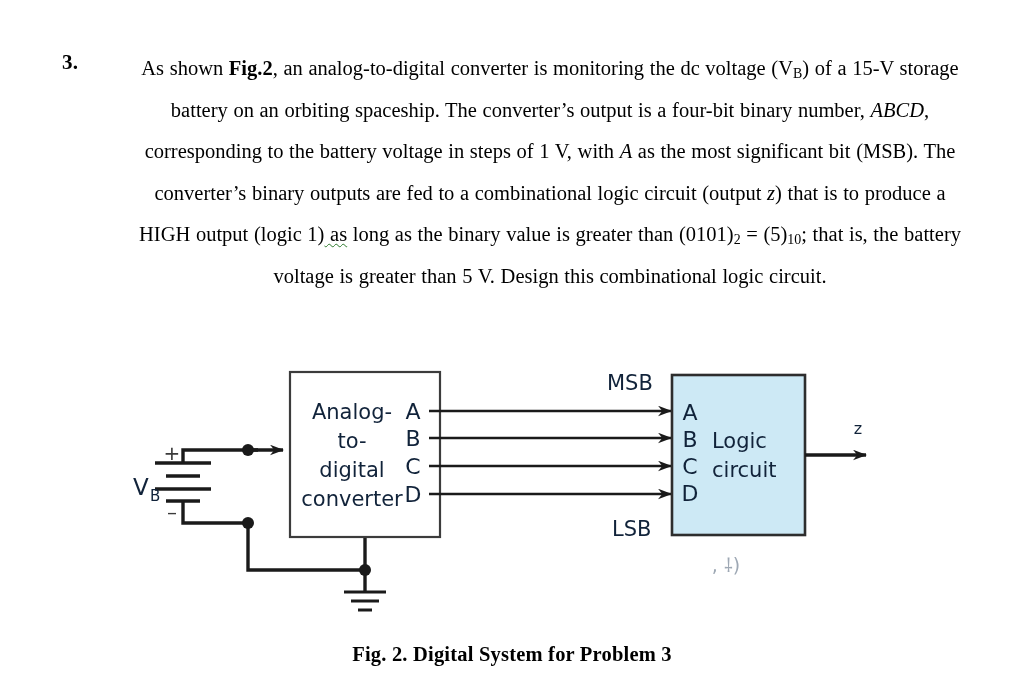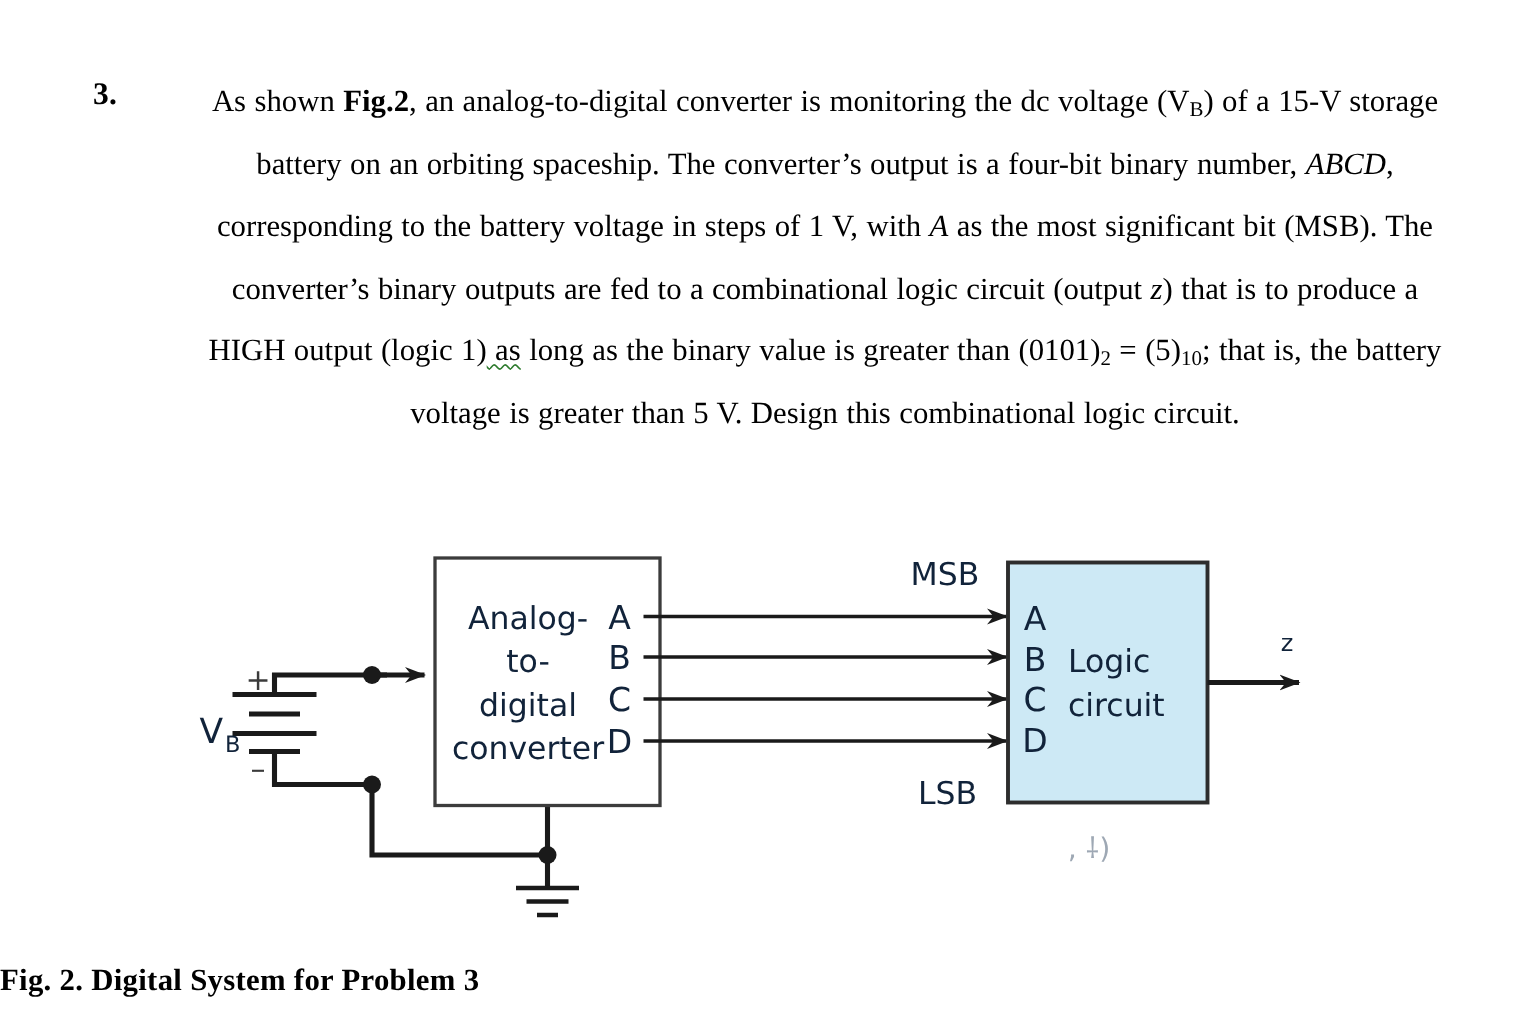--- a/index.html
+++ b/index.html
@@ -65,21 +65,21 @@
     height: 685px;
     pointer-events: none;
   }
   #figure svg { display: block; }
 
   .fig-caption {
     position: absolute;
     left: 0;
     top: 643px;
     width: 1024px;
-    text-align: left;
+    text-align: center;
     font-size: 20.5px;
     font-weight: bold;
     letter-spacing: 0.2px;
   }
 
   .blk-label {
     font-family: "DejaVu Sans", "Liberation Sans", sans-serif;
     font-size: 21px;
     fill: #11233a;
   }

